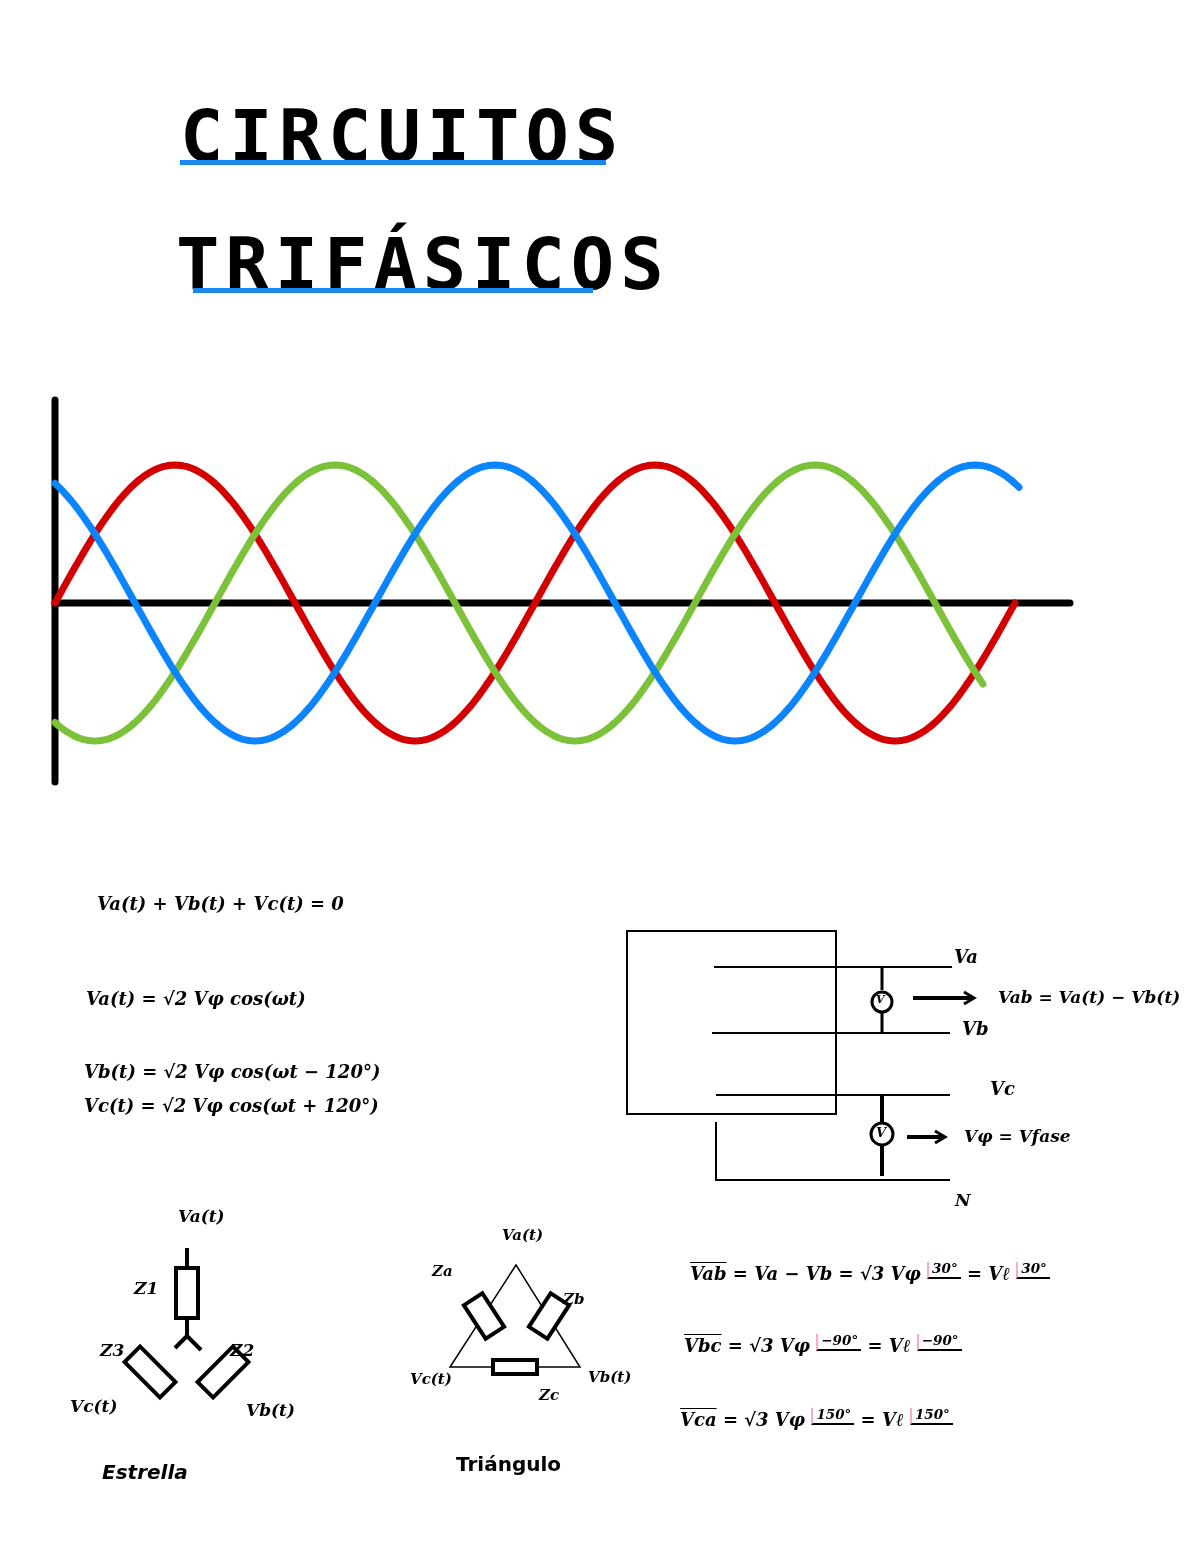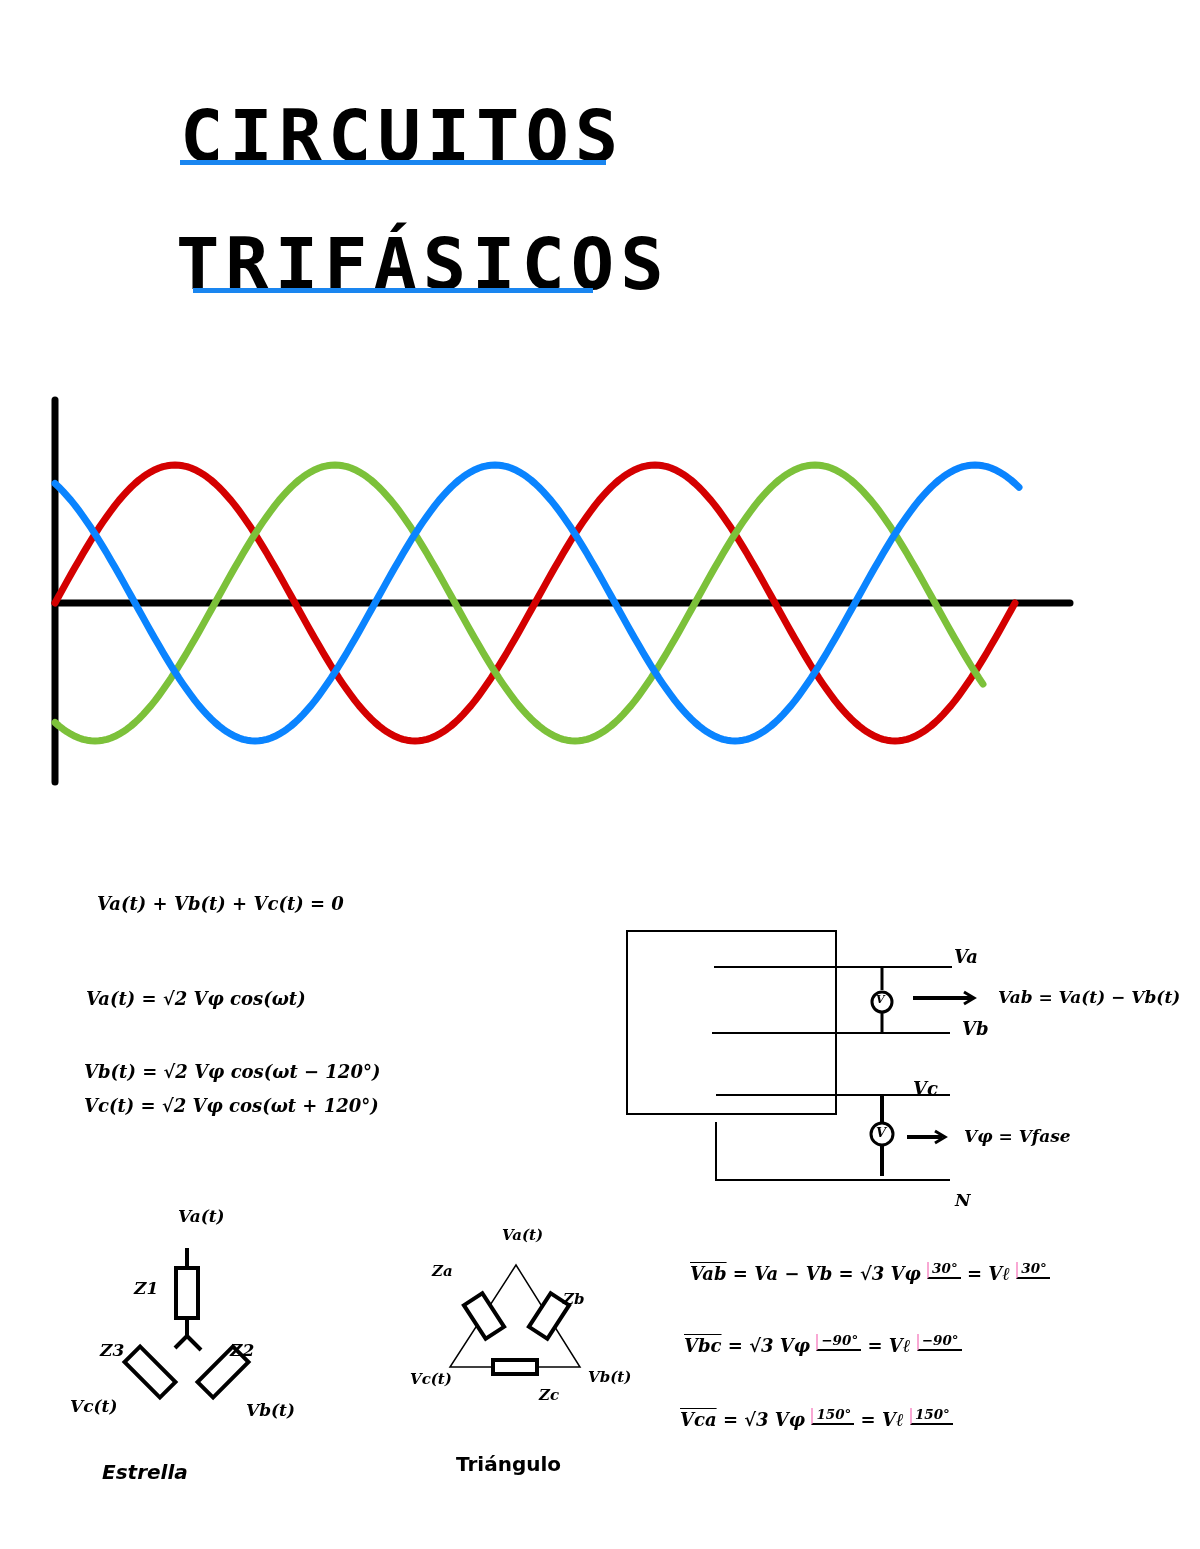--- a/index.html
+++ b/index.html
@@ -81,21 +81,21 @@
   </g>
 </svg>
 
 <div class="abs hand eq" style="left:97px; top:895px;">Va(t) + Vb(t) + Vc(t) = 0</div>
 <div class="abs hand eq" style="left:86px; top:978px;margin-top:12px;">Va(t) = √2 Vφ cos(ωt)</div>
 <div class="abs hand eq" style="left:84px; top:1040px;margin-top:23px;">Vb(t) = √2 Vφ cos(ωt − 120°)</div>
 <div class="abs hand eq" style="left:84px; top:1097px;">Vc(t) = √2 Vφ cos(ωt + 120°)</div>
 
 <div class="abs hand eq" style="left:954px; top:948px;">Va</div>
 <div class="abs hand eq" style="left:962px; top:1020px;">Vb</div>
-<div class="abs hand eq" style="left:913px; top:1080px;">Vc</div>
+<div class="abs hand eq" style="left:990px; top:1080px;">Vc</div>
 <div class="abs hand sm" style="left:955px; top:1192px;">N</div>
 <div class="abs hand xs" style="left:876px; top:994px; font-size:11px;">V</div>
 <div class="abs hand xs" style="left:876px; top:1126px; font-size:13px;">V</div>
 <div class="abs hand sm" style="left:998px; top:989px;text-align:right;">Vab = Va(t) − Vb(t)</div>
 <div class="abs hand sm" style="left:964px; top:1128px;">Vφ = Vfase</div>
 
 <div class="abs hand sm" style="left:178px; top:1208px;">Va(t)</div>
 <div class="abs hand sm" style="left:134px; top:1280px;">Z1</div>
 <div class="abs hand sm" style="left:100px; top:1342px;">Z3</div>
 <div class="abs hand sm" style="left:230px; top:1342px;">Z2</div>

